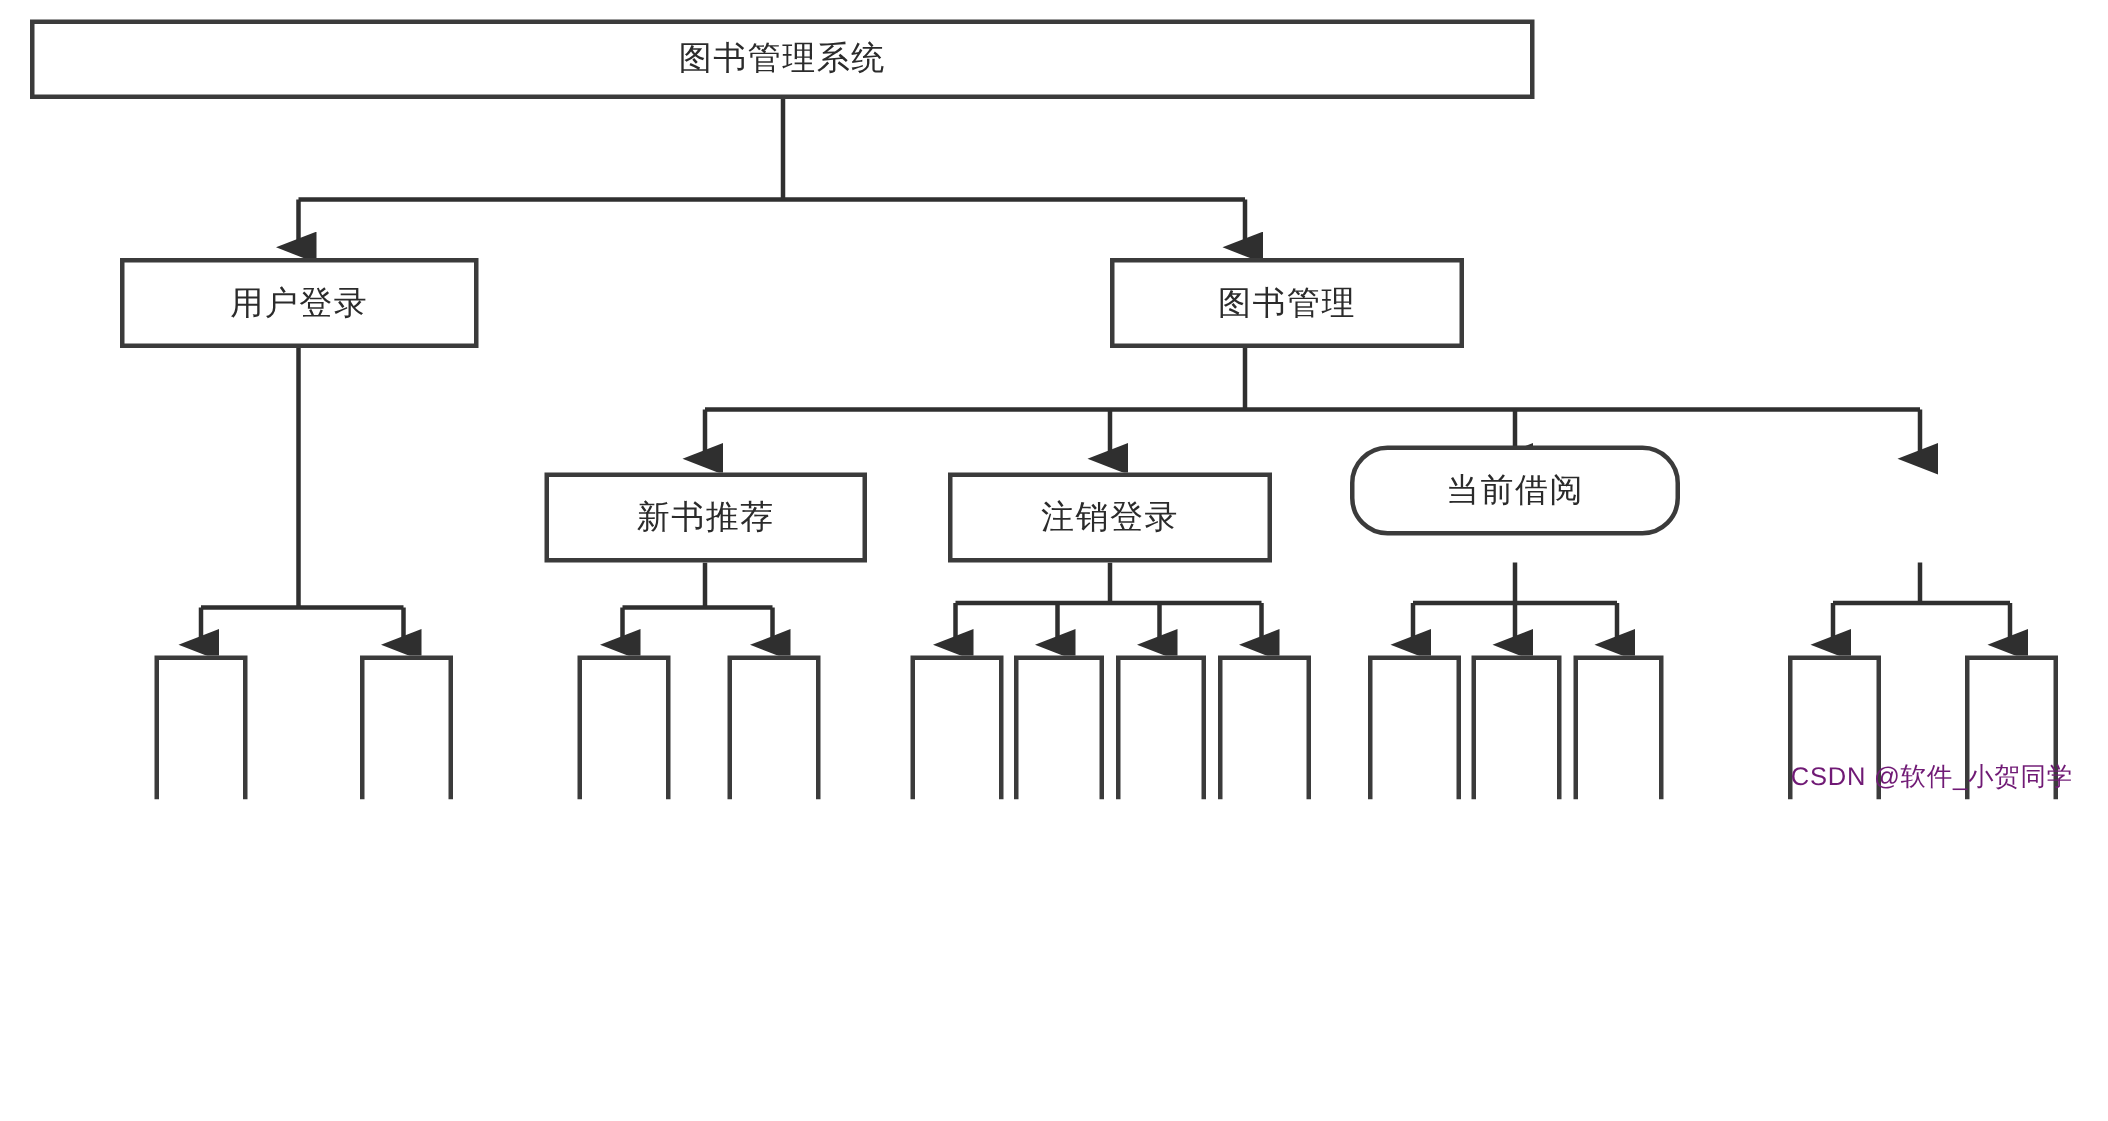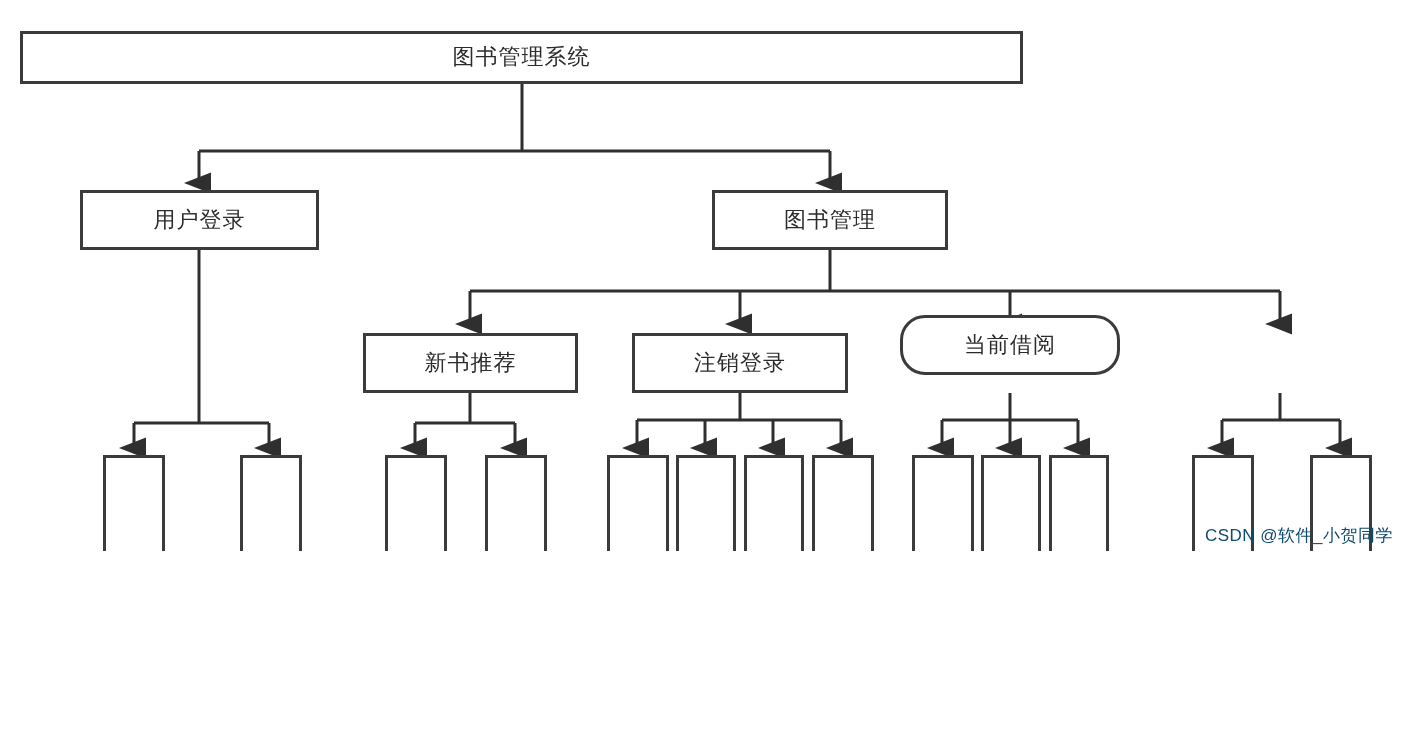--- a/index.html
+++ b/index.html
@@ -9,21 +9,20 @@
   }
   body {
     font-family: "Liberation Sans", "DejaVu Sans", sans-serif;
   }
   #canvas {
     position: relative;
     width: 1405px;
     height: 533px;
     background: #ffffff;
     overflow: hidden;
-    margin-top: 18px;
   }
   svg#wires {
     position: absolute;
     left: 0; top: 0;
     width: 1405px;
     height: 747px;
   }
   .node {
     position: absolute;
     box-sizing: border-box;
@@ -46,24 +45,24 @@
     line-height: 1.08;
   }
   .node.v .vtext {
     writing-mode: vertical-rl;
     text-orientation: upright;
     white-space: nowrap;
     text-align: center;
   }
   .watermark {
     position: absolute;
-    right: 12px;
+    right: 23px;
     bottom: 4px;
     font-size: 17px;
-    color: #0c4a6e;
+    color: #701a75;
     letter-spacing: 0.5px;
     z-index: 5;
     white-space: nowrap;
   }
 </style>
 </head>
 <body>
 
 <div id="canvas">
 
@@ -117,21 +116,21 @@
     </g>
   </svg>
 
   <div class="node h" style="left:20px; top:13px; width:1003px; height:53px;">
     <span>图书管理系统</span>
   </div>
 
   <div class="node h" style="left:80px; top:172px; width:239px; height:60px;">
     <span>用户登录</span>
   </div>
-  <div class="node h" style="left:712px; top:172px; width:236px; height:60px;">
+  <div class="node h" style="left:740px; top:172px; width:236px; height:60px;">
     <span>图书管理</span>
   </div>
 
   <div class="node h" style="left:363px; top:315px; width:215px; height:60px;font-family:Liberation Serif, serif;">
     <span>新书推荐</span>
   </div>
   <div class="node h" style="left:632px; top:315px; width:216px; height:60px;">
     <span>注销登录</span>
   </div>
   <div class="node h" style="left:900px; top:297px; width:220px; height:60px;border-radius:25px;">

